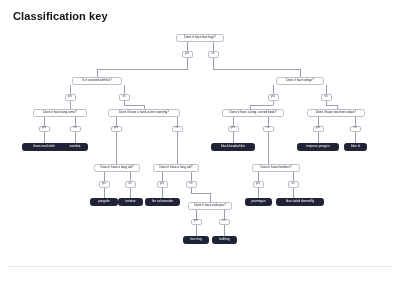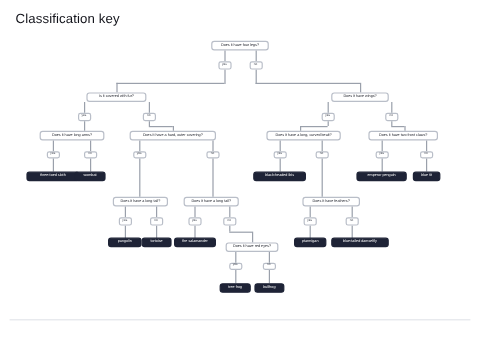--- a/index.html
+++ b/index.html
@@ -5,21 +5,21 @@
   html,body{margin:0;padding:0;}
   body{
     width:400px;height:283px;background:#ffffff;
     font-family:"Liberation Sans",sans-serif;
     overflow:hidden;position:relative;
   }
   #stage{position:absolute;left:0;top:0;width:400px;height:283px;}
 
   .title{
     position:absolute;left:13px;top:10px;
-    font-size:11px;font-weight:normal;color:#12131a;
+    font-size:11px;font-weight:bold;color:#12131a;
     letter-spacing:.1px;
   }
 
   .footer-rule{
     position:absolute;left:8px;top:266px;width:384px;height:1px;
     background:#e3e5ea;
   }
 
   
   .ln{position:absolute;background:#9aa0ab;}

